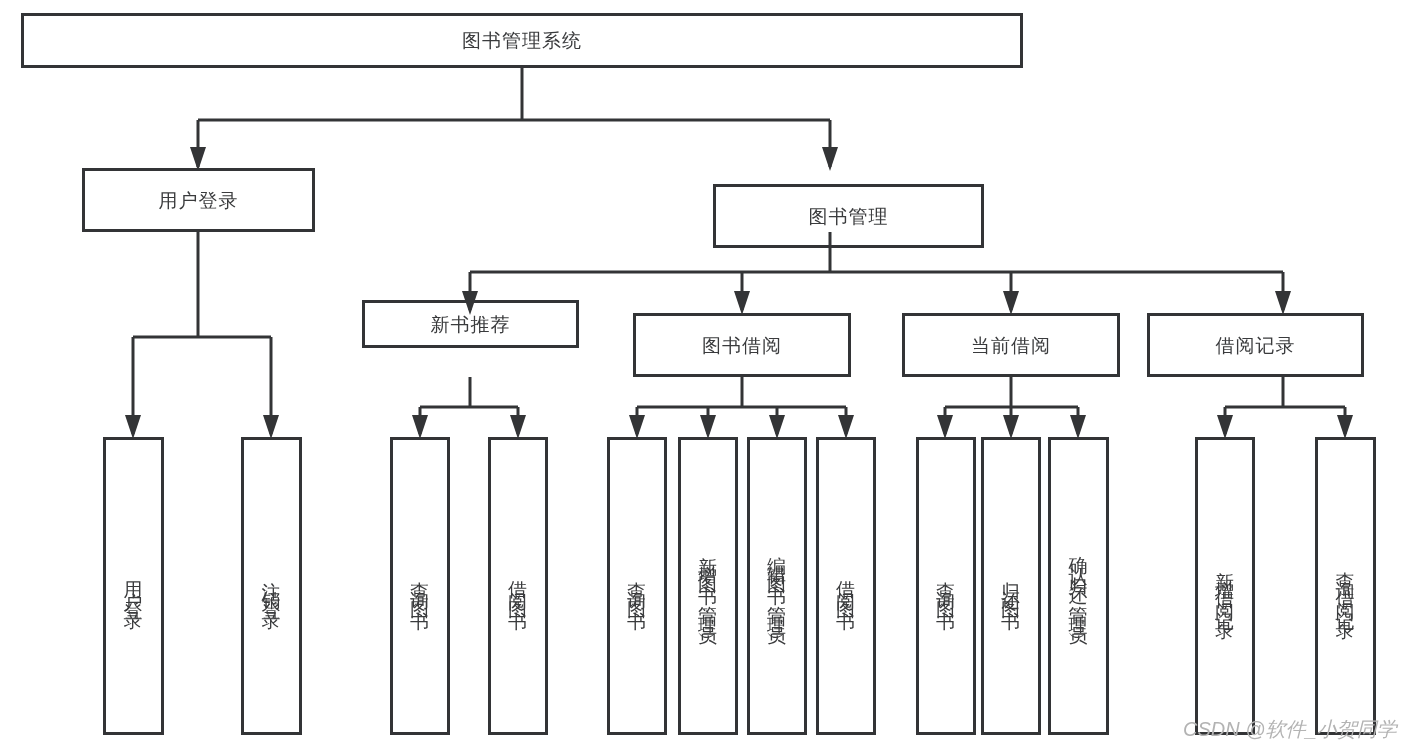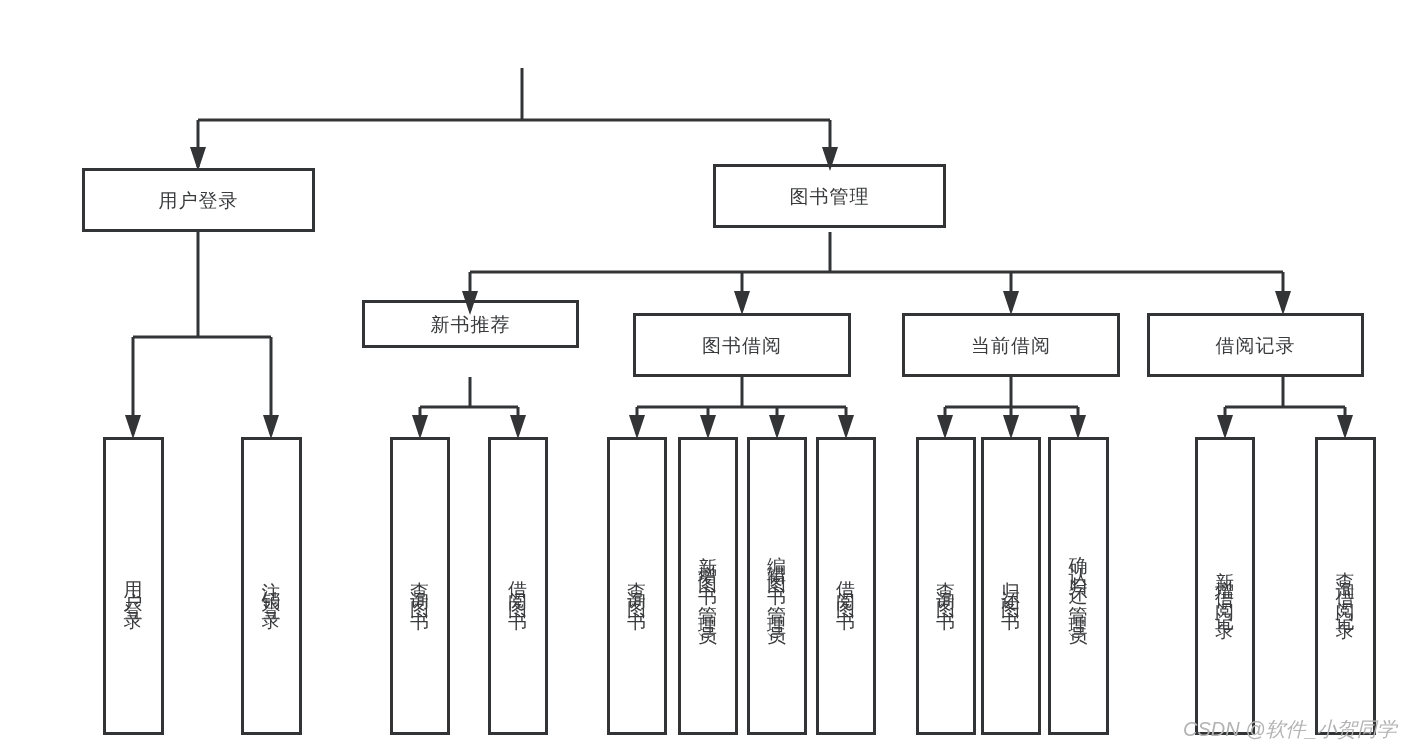--- a/index.html
+++ b/index.html
@@ -21,25 +21,28 @@
   .watermark{
     position:absolute;left:1183px;top:716px;width:222px;
     color:#b3b3b3;font-size:20px;white-space:nowrap;z-index:10;font-style:italic;
   }
 </style>
 </head>
 <body>
 
 <div class="stage">
 
+  <div class="node" style="left:21px;top:13px;width:1002px;height:55px">
+    <span>图书管理系统</span>
+  </div>
 
   <div class="node" style="left:82px;top:168px;width:233px;height:64px">
     <span>用户登录</span>
   </div>
-  <div class="node" style="left:713px;top:164px;width:233px;height:64px">
+  <div class="node" style="left:713px;top:184px;width:271px;height:64px">
     <span>图书管理</span>
   </div>
 
   <div class="node" style="left:362px;top:300px;width:217px;height:48px">
     <span>新书推荐</span>
   </div>
   <div class="node" style="left:902px;top:313px;width:218px;height:64px">
     <span>当前借阅</span>
   </div>
   <div class="node" style="left:633px;top:313px;width:218px;height:64px">

